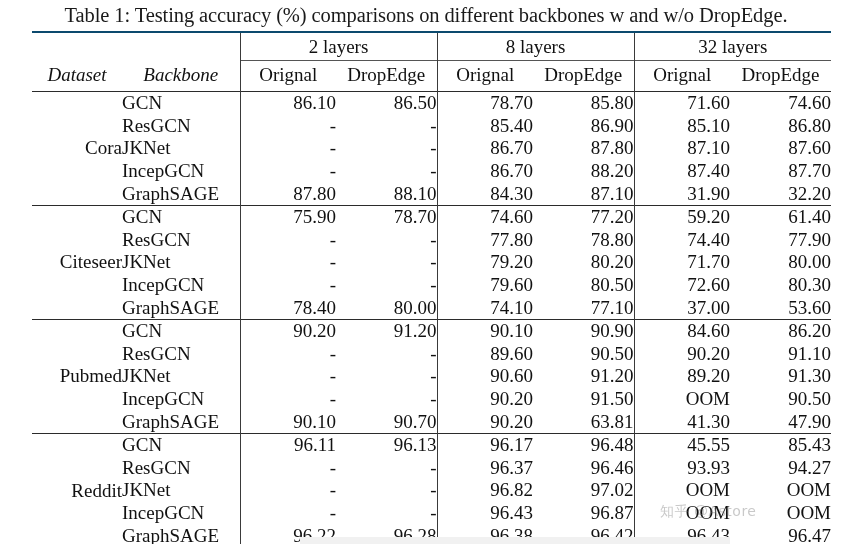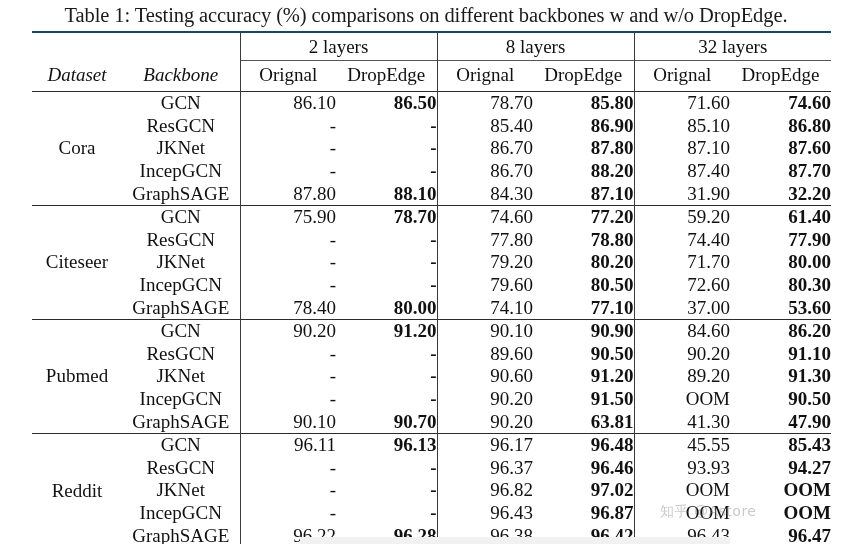--- a/index.html
+++ b/index.html
@@ -80,34 +80,34 @@
   td.hdr-stub {
     text-align: center;
     font-size: 19px;
     font-style: italic;
   }
 
   
   tr.drow td { height: 22.6px; }
 
   td.dataset-cell {
-    text-align: center;
+    text-align: right;
     font-size: 19px;
   }
   td.backbone-cell {
-    text-align: center;
+    text-align: left;
     padding-left: 17px;
     font-size: 19px;
   }
   td.num {
     text-align: right;
     padding-right: 14px;
     font-size: 19px;
   }
-  td.num.bold { font-weight: bold; }
+  td.num.bold { font-weight: normal; }
   td.num.dash { letter-spacing: 0; }
 
   
   #watermark {
     position: absolute;
     left: 660px;
     top: 494px;
     width: 192px;
     height: 34px;
     pointer-events: none;

